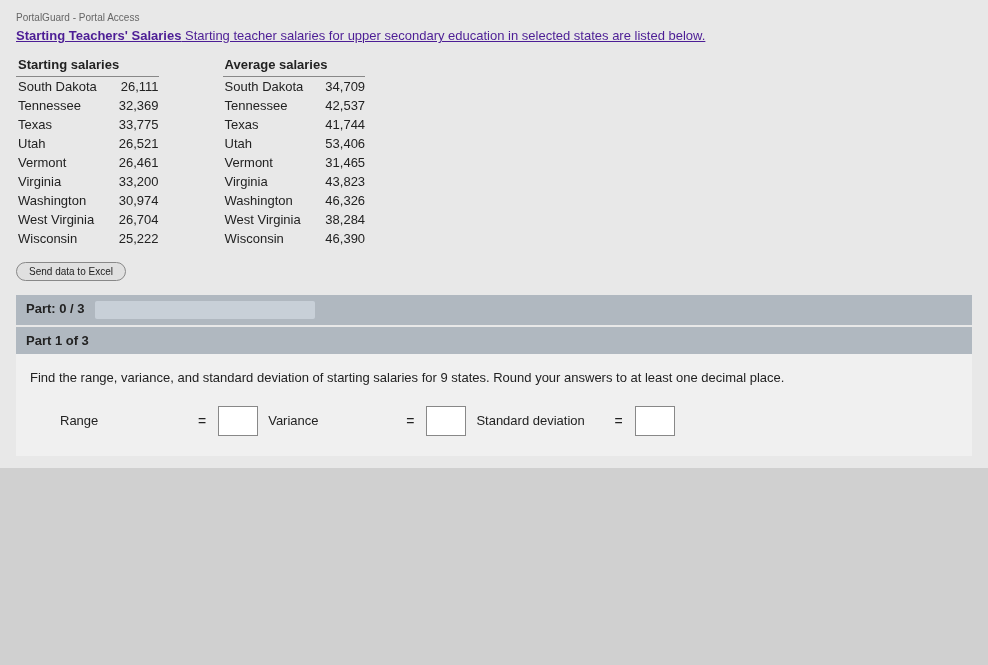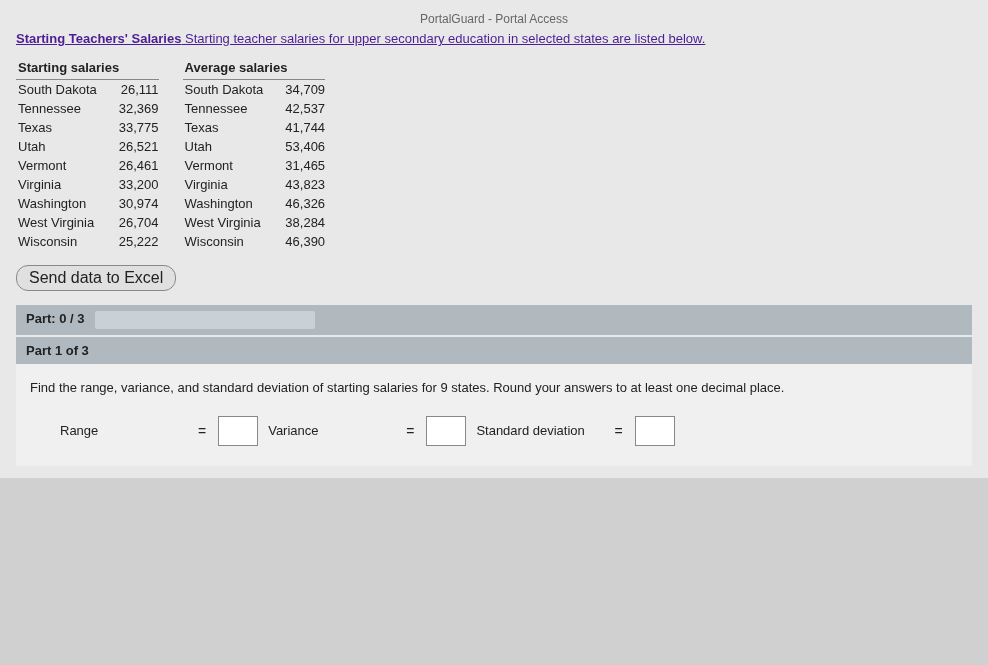--- a/index.html
+++ b/index.html
@@ -21,21 +21,21 @@
       color: #4c1d95;
       margin-bottom: 10px;
       line-height: 1.4;
       text-decoration: underline;
     }
     .page-title strong {
       font-weight: bold;
     }
     .data-table-section {
       display: flex;
-      gap: 24px;
+      gap: 64px;
       margin-bottom: 14px;
     }
     .data-table {
       border-collapse: collapse;
       font-size: 13px;
     }
     .data-table th {
       text-align: left;
       font-weight: bold;
       padding: 2px 20px 4px 2px;
@@ -47,21 +47,21 @@
     }
     .data-table td:nth-child(2) {
       text-align: right;
       padding-right: 0;
     }
     .send-excel-btn {
       display: inline-block;
       border: 1px solid #888;
       border-radius: 12px;
       padding: 3px 12px;
-      font-size: 16px;
+      font-size: 10px;
       background: #e0e0e0;
       cursor: pointer;
       margin-bottom: 14px;
       color: #222;
     }
     .part-bar {
       background: #b0b8c0;
       padding: 6px 10px;
       font-size: 13px;
       font-weight: bold;
@@ -115,23 +115,23 @@
     }
     .answer-input {
       width: 40px;
       height: 30px;
       border: 1px solid #888;
       background: #fff;
       font-size: 13px;
       text-align: center;
     }
     .portal-access {
-      font-size: 12px;
+      font-size: 10px;
       color: #666;
-      text-align: center;
+      text-align: left;
       padding-bottom: 4px;
     }
   </style>
 </head>
 <body>
 
 <div class="main-container">
   <div class="portal-access">PortalGuard - Portal Access</div>
 
   <div class="page-title">

